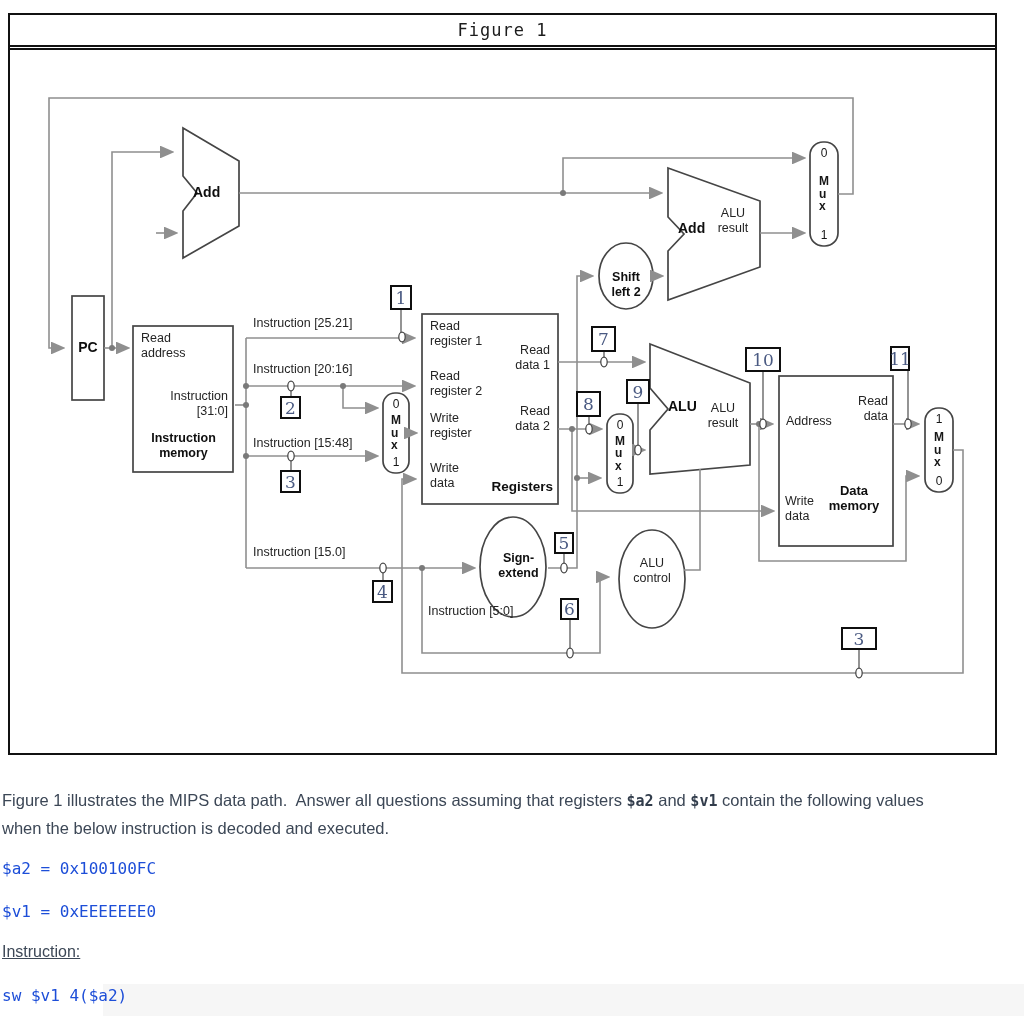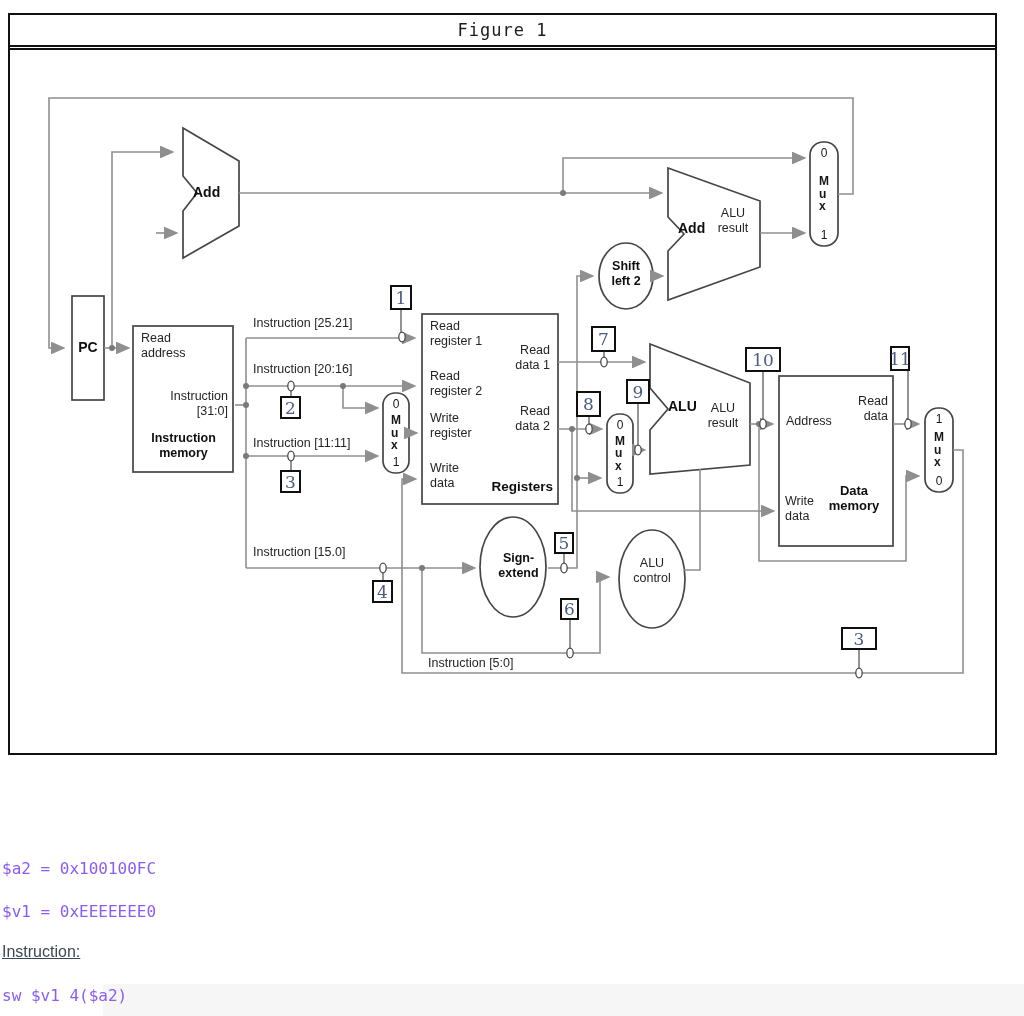--- a/index.html
+++ b/index.html
@@ -25,21 +25,21 @@
        font:17px "DejaVu Serif",serif;color:#4a5a82;}
   
   .mux{position:absolute;display:flex;flex-direction:column;justify-content:space-between;
        align-items:center;padding:5px 0;box-sizing:border-box;
        font:12px/12px "Liberation Sans",sans-serif;color:#161616;}
   .mux .mw{font-weight:bold;line-height:12.5px;}
   
   .para{position:absolute;left:2px;top:786px;width:938px;font:16.5px/28px "Liberation Sans",sans-serif;
         color:#3c4756;white-space:pre-wrap;}
   .para code{font:bold 15px "DejaVu Sans Mono",monospace;color:#323d4c;}
-  .mono{position:absolute;font:16px "DejaVu Sans Mono",monospace;color:#8b5cf6;white-space:pre;}
+  .mono{position:absolute;font:16px "DejaVu Sans Mono",monospace;color:#1d4ed8;white-space:pre;}
   .heading{position:absolute;font:16px "Liberation Sans",sans-serif;color:#3c4756;
            text-decoration:underline;}
   #hl{position:absolute;left:103px;top:984px;width:921px;height:32px;background:#f6f6f6;}
 </style>
 </head>
 <body>
 
 <div id="page">
 
   <div id="hl"></div>
@@ -181,32 +181,32 @@
 memory</div>
 
   <div class="lbl b f14" style="left:193px;top:185px">Add</div>
   <div class="lbl b f14" style="left:678px;top:221px">Add</div>
   <div class="lbl ctr" style="left:706px;top:206px;width:54px">ALU
 result</div>
   <div class="lbl b f14" style="left:668px;top:399px">ALU</div>
   <div class="lbl ctr" style="left:697px;top:401px;width:52px">ALU
 result</div>
 
-  <div class="lbl b ctr" style="left:599px;top:259px;width:54px">Shift
+  <div class="lbl b ctr" style="left:599px;top:270px;width:54px">Shift
 left 2</div>
   <div class="lbl b ctr" style="left:479px;top:551px;width:79px">Sign-
 extend</div>
   <div class="lbl ctr" style="left:616px;top:556px;width:72px">ALU
 control</div>
 
   <div class="lbl" style="left:253px;top:316px">Instruction [25.21]</div>
   <div class="lbl" style="left:253px;top:362px">Instruction [20:16]</div>
-  <div class="lbl" style="left:253px;top:436px">Instruction [11:11]</div>
+  <div class="lbl" style="left:253px;top:436px">Instruction [15:48]</div>
   <div class="lbl" style="left:253px;top:545px">Instruction [15.0]</div>
-  <div class="lbl" style="left:428px;top:656px">Instruction [5:0]</div>
+  <div class="lbl" style="left:428px;top:604px">Instruction [5:0]</div>
 
   <div class="mux" style="left:810px;top:142px;width:28px;height:104px">
     <span>0</span>
     <span class="mw">
         <span style="display:block">M</span>
         <span style="display:block">u</span>
         <span style="display:block">x</span>
       </span>
     <span>1</span>
   </div>
@@ -244,19 +244,20 @@
   <div class="tag" style="left:372px;top:580px;width:21px;height:23px">4</div>
   <div class="tag" style="left:554px;top:532px;width:20px;height:22px">5</div>
   <div class="tag" style="left:560px;top:598px;width:19px;height:22px">6</div>
   <div class="tag" style="left:591px;top:326px;width:25px;height:26px">7</div>
   <div class="tag" style="left:576px;top:391px;width:25px;height:26px">8</div>
   <div class="tag" style="left:626px;top:379px;width:24px;height:25px">9</div>
   <div class="tag" style="left:745px;top:347px;width:36px;height:25px">10</div>
   <div class="tag" style="left:890px;top:346px;width:20px;height:25px">11</div>
   <div class="tag" style="left:841px;top:627px;width:36px;height:23px">3</div>
 
+  <div class="para"><span>Figure 1 illustrates the MIPS data path.  Answer all questions assuming that registers </span><code>$a2</code><span> and </span><code>$v1</code><span> contain the following values when the below instruction is decoded and executed.</span></div>
 
   <div class="mono" style="left:2px;top:859px">$a2 = 0x100100FC</div>
   <div class="mono" style="left:2px;top:902px">$v1 = 0xEEEEEEE0</div>
   <div class="heading" style="left:2px;top:943px">Instruction:</div>
   <div class="mono" style="left:2px;top:986px">sw $v1 4($a2)</div>
 
 </div>
 
 </body></html>

